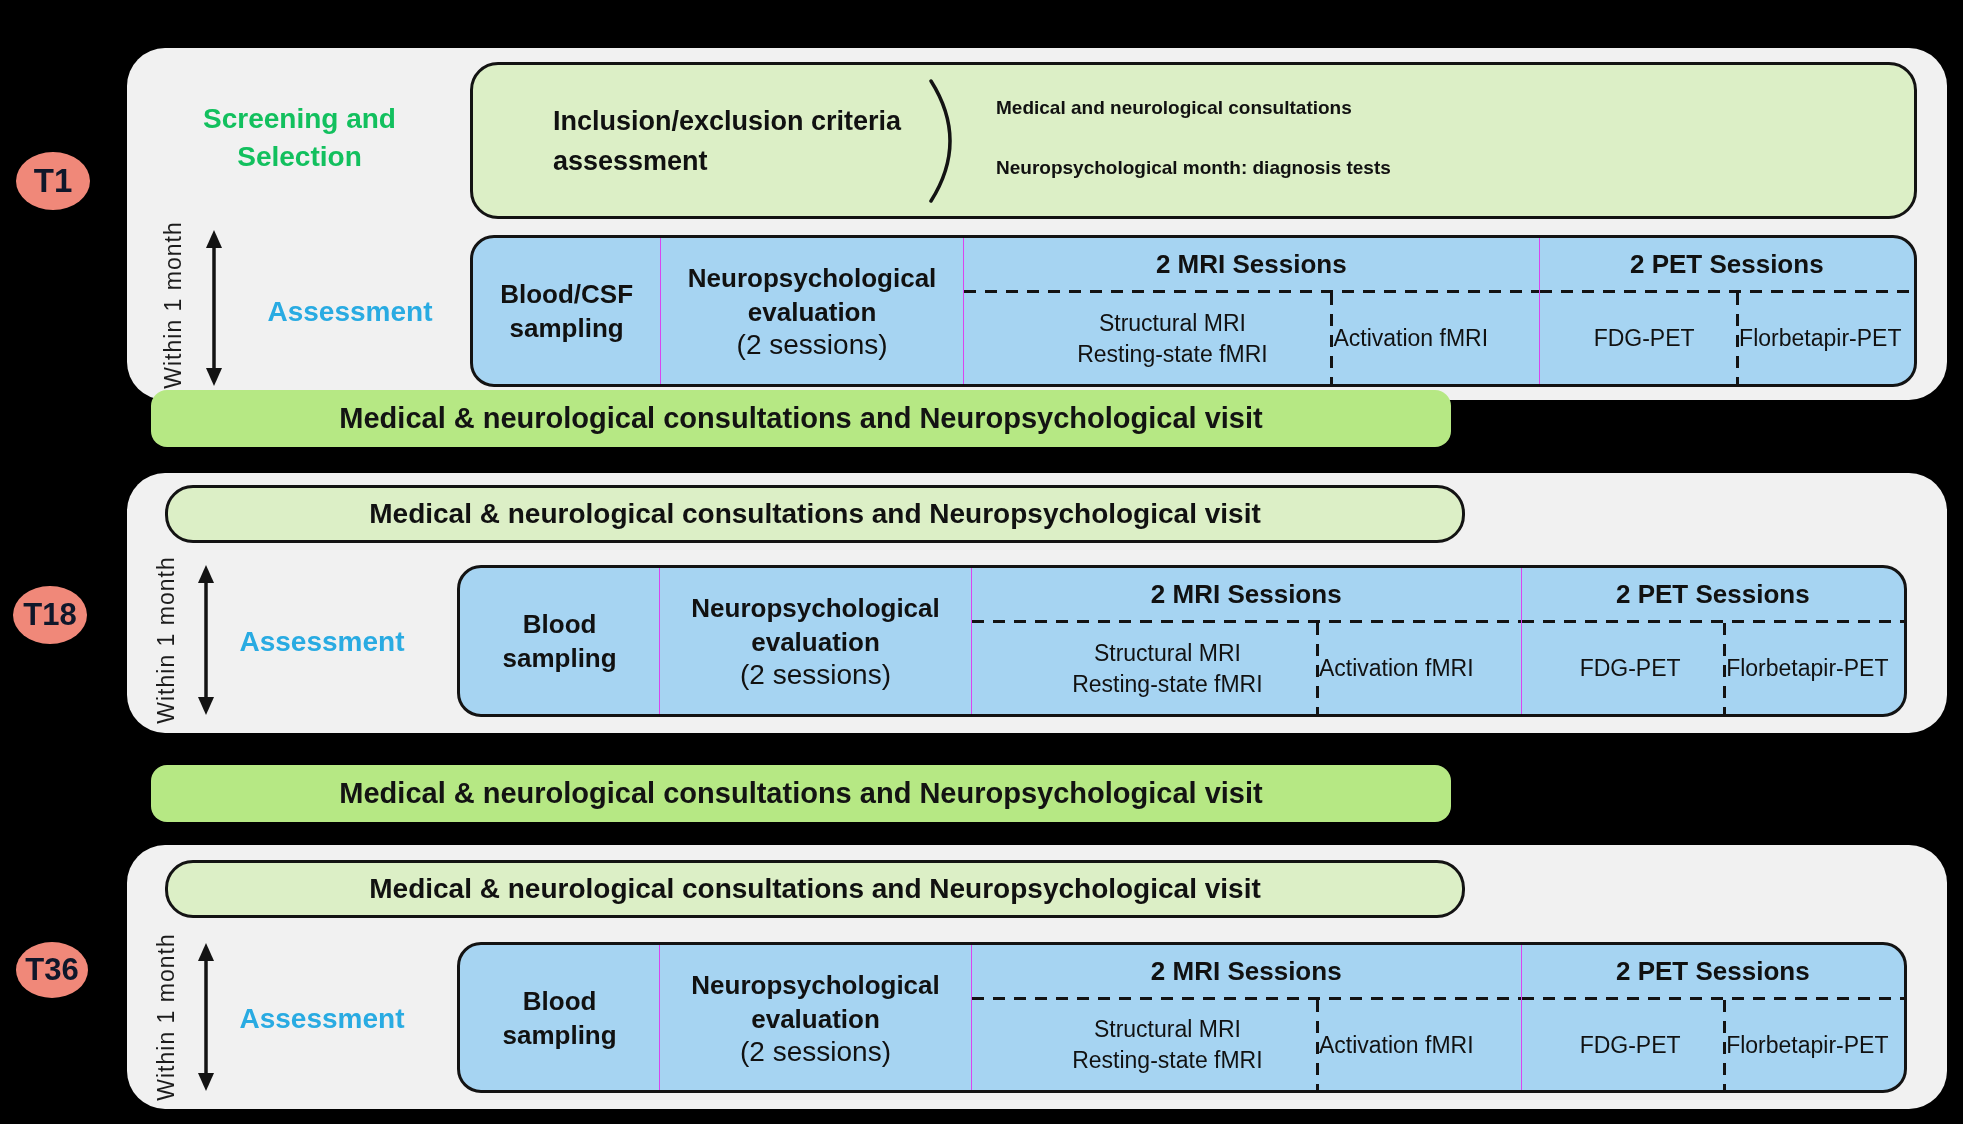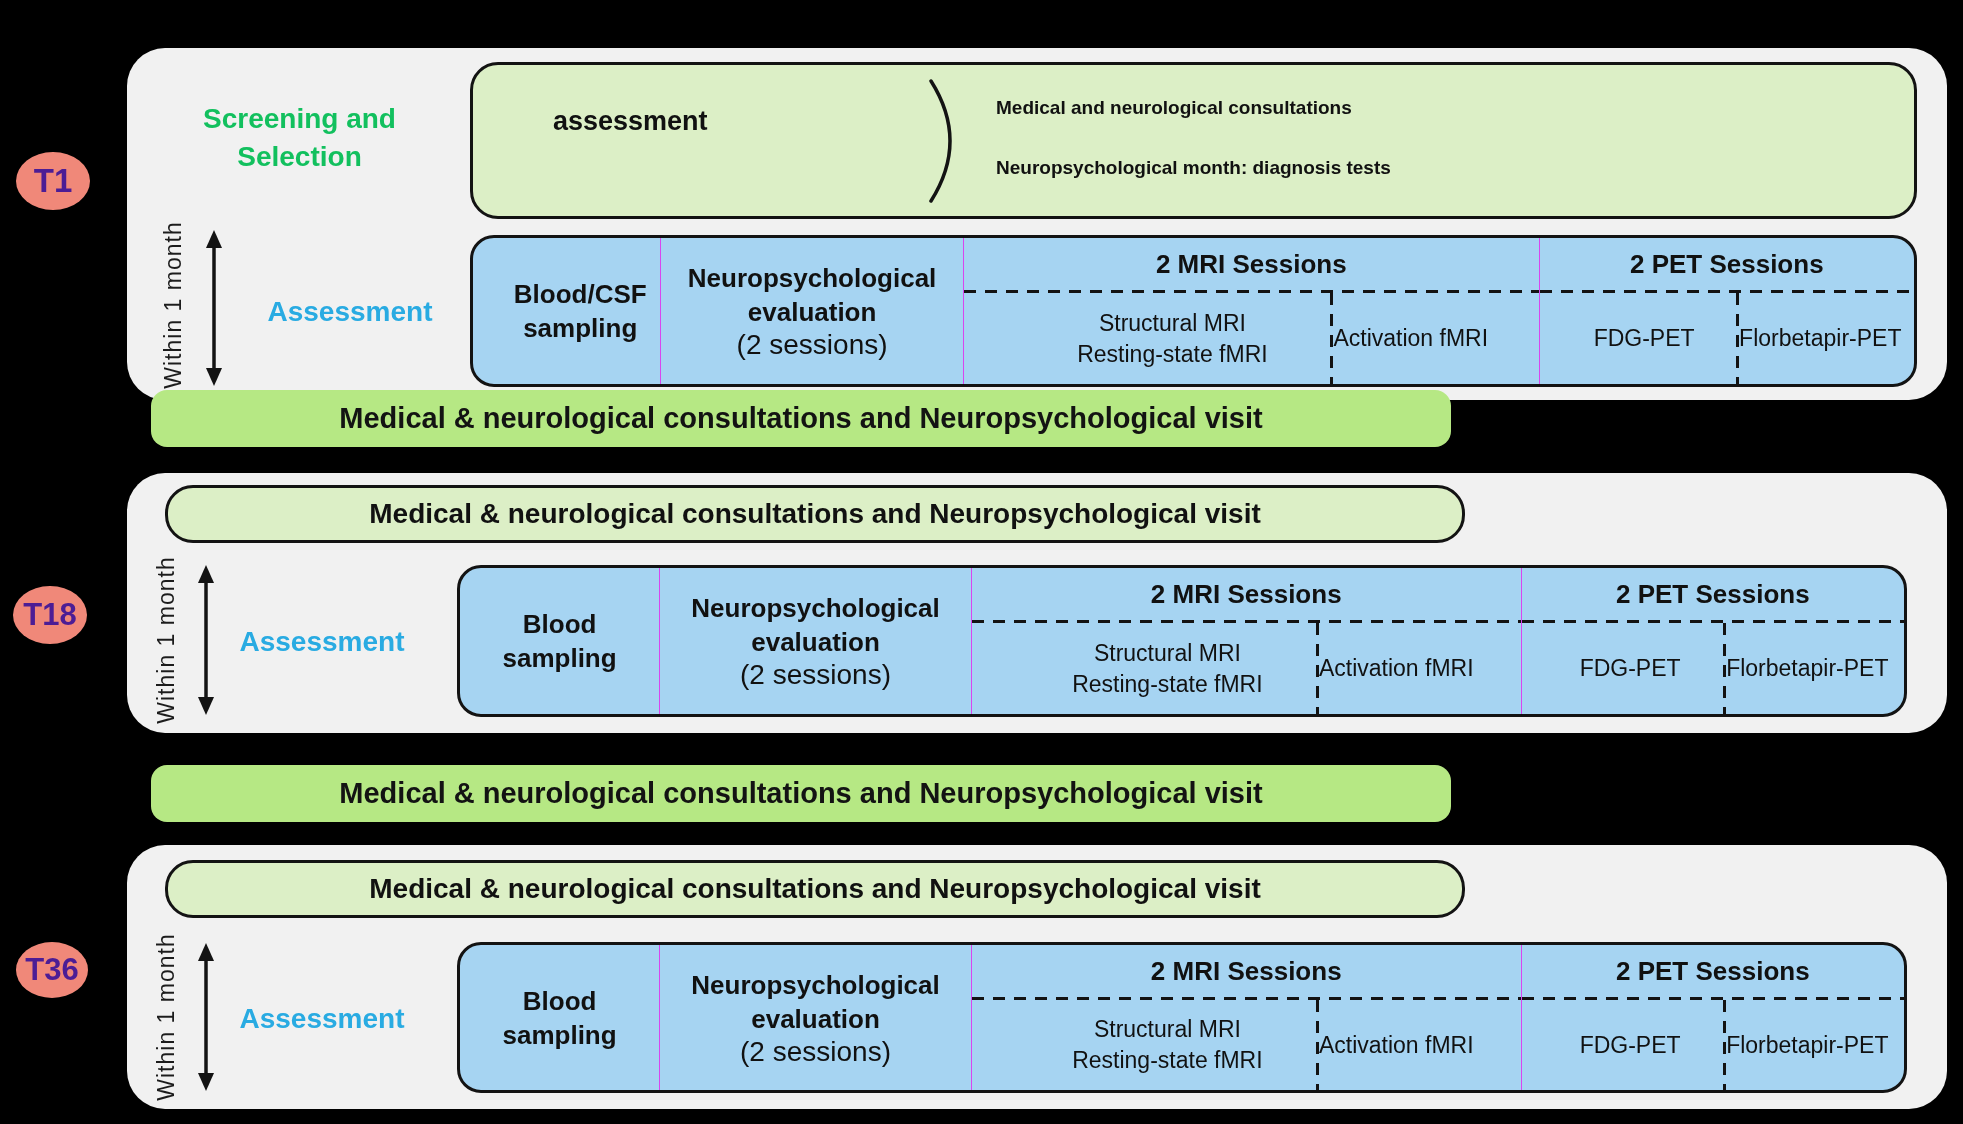--- a/index.html
+++ b/index.html
@@ -4,21 +4,21 @@
 <style>
   html,body{margin:0;padding:0;background:#000;}
   .canvas{
     position:relative;width:1963px;height:1124px;background:#000;overflow:hidden;
     font-family:"Liberation Sans",sans-serif;color:#111;
   }
   .panel{position:absolute;background:#f1f1f1;border-radius:38px;}
   .badge{
     position:absolute;background:#f08879;border-radius:50%;
     display:flex;align-items:center;justify-content:center;
-    font-weight:bold;font-size:33px;color:#4c1d95;
+    font-weight:bold;font-size:33px;color:#0f172a;
   }
   .banner{
     position:absolute;background:#b6e884;border-radius:16px;
     display:flex;align-items:center;justify-content:center;
     font-weight:bold;font-size:29px;color:#131313;
   }
   .greenbox{
     position:absolute;background:#dcefc6;border:3px solid #131313;border-radius:28px;
     box-sizing:border-box;
   }
@@ -76,39 +76,40 @@
   <div class="badge" style="left:16px;top:942px;width:72px;height:56px;font-size:31px;">
       <span>T36</span>
     </div>
 
   <div class="panel" style="left:127px;top:8px;width:1820px;height:352px;margin-top:40px;">
 
     <div class="phase-label" style="left:55px;top:52px;width:235px;">Screening and Selection</div>
 
     <div class="greenbox" style="left:343px;top:14px;width:1447px;height:157px;">
       <div class="crit-left" style="left:80px;top:36px;">
+        <div>Inclusion/exclusion criteria</div>
         <div>assessment</div>
       </div>
       <svg class="arrow" style="left:452px;top:14px;" width="46" height="124" viewBox="0 0 46 124">
         <path d="M6,2 Q44,62 6,122" fill="none" stroke="#131313" stroke-width="3.5" stroke-linecap="round"></path>
       </svg>
       <div class="crit-right" style="left:523px;top:32px;">Medical and neurological consultations</div>
       <div class="crit-right" style="left:523px;top:92px;">Neuropsychological month: diagnosis tests</div>
     </div>
 
     <div class="within" style="left:-44px;top:243px;">Within 1 month</div>
     <svg class="arrow" style="left:74px;top:182px;" width="26" height="156" viewBox="0 0 26 156">
       <line x1="13" y1="15" x2="13" y2="141" stroke="#131313" stroke-width="3.5"></line>
       <polygon points="13,0 5,18 21,18" fill="#131313"></polygon>
       <polygon points="13,156 5,138 21,138" fill="#131313"></polygon>
     </svg>
     <div class="assess-label" style="left:118px;top:248px;width:210px;">Assessment</div>
 
     <div class="btable" style="left:343px;top:187px;width:1447px;height:152px;">
-      <div class="col" style="width:188px;align-items:flex-end;">
+      <div class="col" style="width:188px;">
         <div class="cell-main" style="max-width:160px;">Blood/CSF sampling</div>
       </div>
       <div class="col" style="width:304px;">
         <div class="cell-main" style="max-width:290px;">Neuropsychological evaluation</div>
         <div class="cell-sub">(2 sessions)</div>
       </div>
       <div class="col session" style="width:578px;">
         <div class="session-header">2 MRI Sessions</div>
         <div class="hdash"></div>
         <div class="session-body">

